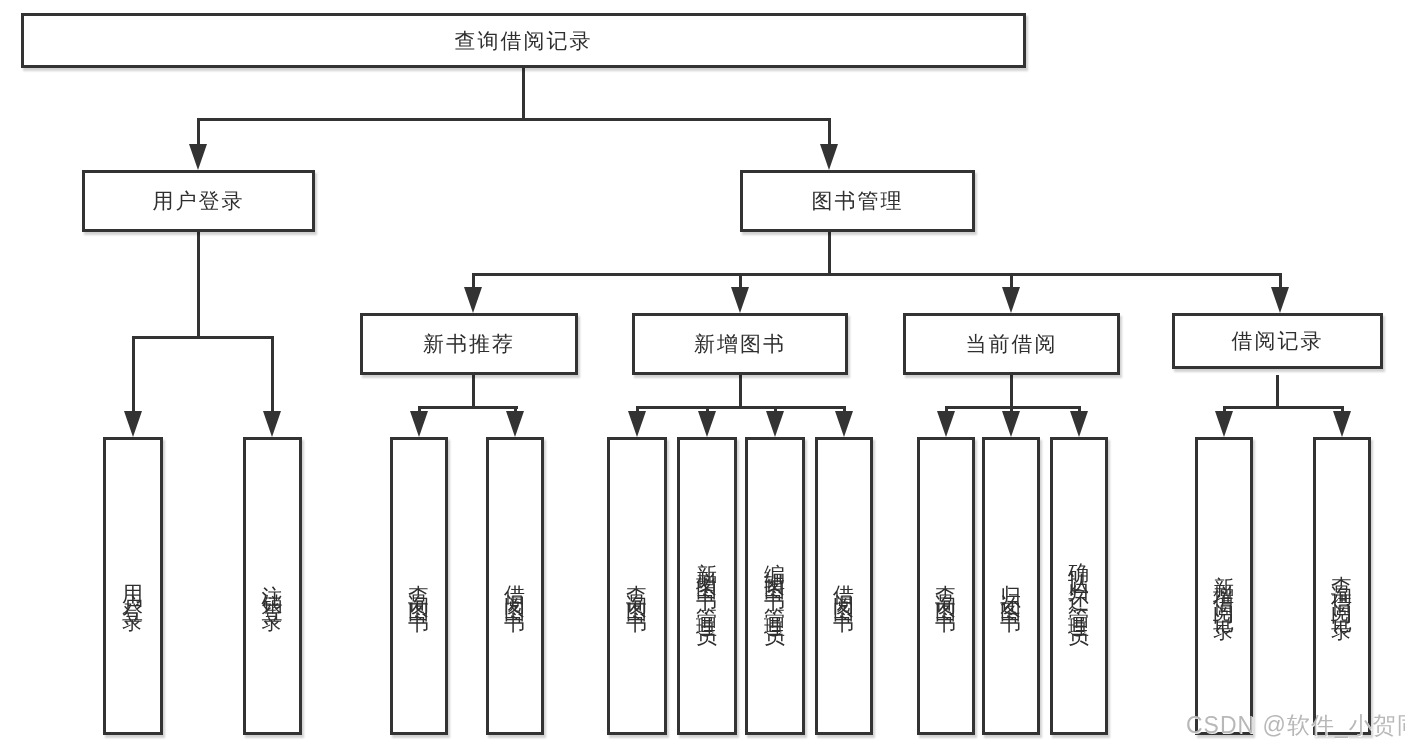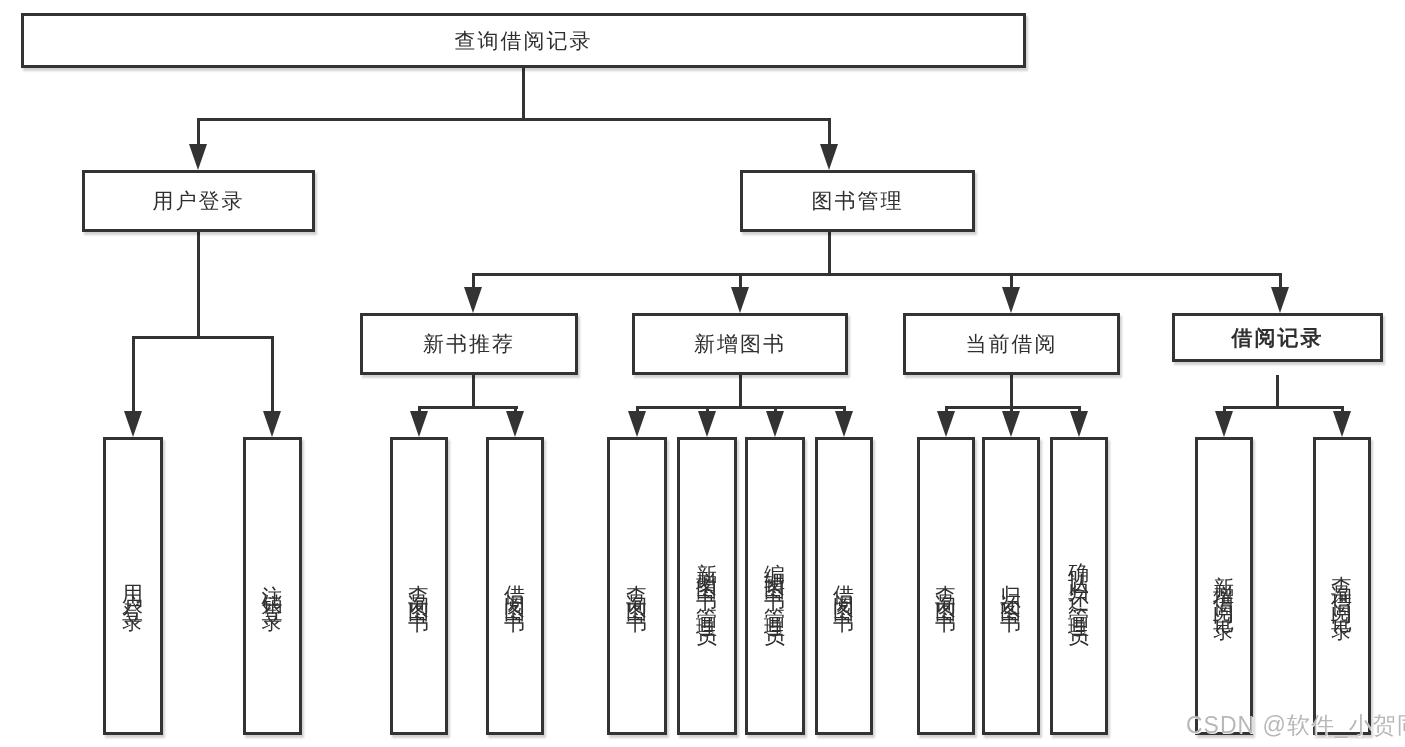--- a/index.html
+++ b/index.html
@@ -110,21 +110,21 @@
   <div class="arrow" style="left:1333px;top:406px;height:31px;"></div>
 
   <div class="node" style="left:21px;top:13px;width:1005px;height:55px;">查询借阅记录</div>
 
   <div class="node" style="left:82px;top:170px;width:233px;height:62px;">用户登录</div>
   <div class="node" style="left:740px;top:170px;width:235px;height:62px;">图书管理</div>
 
   <div class="node" style="left:360px;top:313px;width:218px;height:62px;">新书推荐</div>
   <div class="node" style="left:632px;top:313px;width:216px;height:62px;">新增图书</div>
   <div class="node" style="left:903px;top:313px;width:217px;height:62px;">当前借阅</div>
-  <div class="node" style="left:1172px;top:313px;width:211px;height:49px;font-weight:bold;">借阅记录</div>
+  <div class="node" style="left:1172px;top:313px;width:211px;height:56px;">借阅记录</div>
 
   <div class="leaf" style="left:103px;top:437px;width:60px;height:298px;">用户登录</div>
   <div class="leaf" style="left:243px;top:437px;width:59px;height:298px;">注销登录</div>
 
   <div class="leaf" style="left:390px;top:437px;width:58px;height:298px;">查询图书</div>
   <div class="leaf" style="left:486px;top:437px;width:58px;height:298px;">借阅图书</div>
 
   <div class="leaf" style="left:607px;top:437px;width:60px;height:298px;">查询图书</div>
   <div class="leaf" style="left:677px;top:437px;width:60px;height:298px;">新增图书（管理员）</div>
   <div class="leaf" style="left:745px;top:437px;width:60px;height:298px;">编辑图书（管理员）</div>

